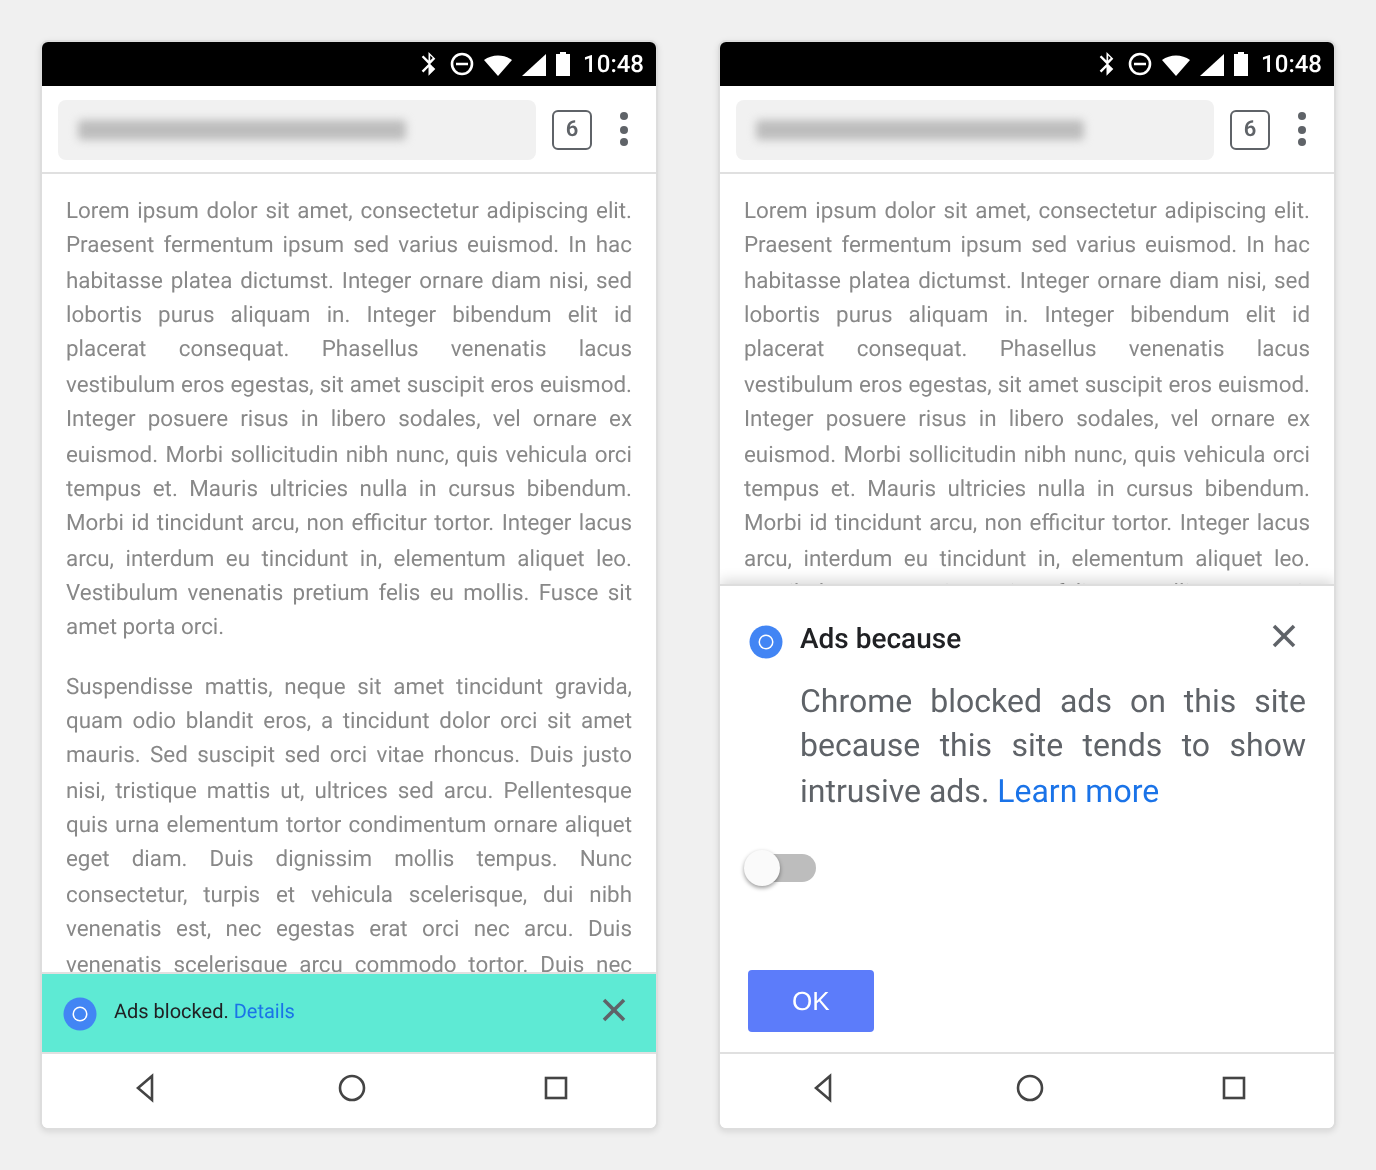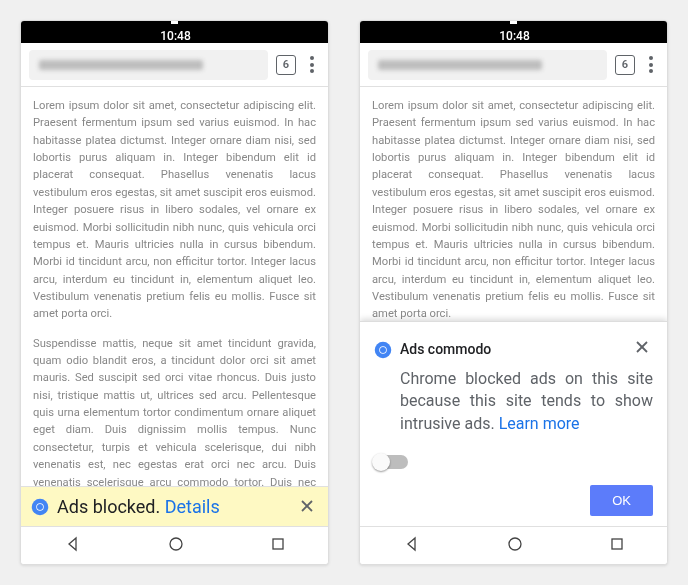--- a/index.html
+++ b/index.html
@@ -26,21 +26,20 @@
   .status-bar {
     height: 22px;
     background: #000;
     color: #fff;
     display: flex;
     align-items: center;
     justify-content: flex-end;
     padding: 0 6px;
     gap: 5px;
     font-size: 12px;
-    flex-direction: column;
   }
   .status-bar .ic { display:inline-flex; align-items:center; }
   .status-bar .time { font-weight:500; margin-left:2px; }
   
   .toolbar {
     height: 44px;
     background: #fff;
     border-bottom: 1px solid #e0e0e0;
     display: flex;
     align-items: center;
@@ -85,26 +84,26 @@
     color: #888;
     font-size: 11.2px;
     line-height: 1.55;
     text-align: justify;
     position: relative;
   }
   .content p { margin-bottom: 12px; }
   
   .infobar-sm {
     border-top: 1px solid #e0e0e0;
-    background: #fef9c3;
+    background: #5eead4;
     height: 40px;
     display:flex;align-items:center;
     padding: 0 10px;
     gap: 8px;
-    font-size: 18px;
+    font-size: 10px;
     color: #202124;
   }
   .infobar-sm .msg { flex:1; }
   .infobar-sm .details { color:#1a73e8; }
   .close-x { color:#5f6368; padding:4px; }
   
   .sheet {
     position: absolute;
     left: 0; right: 0; bottom: 0;
     background: #fff;
@@ -119,21 +118,21 @@
   }
   .sheet-title { color:#202124; font-weight:500; font-size:14px; flex:1; }
   .sheet-desc { font-size:16px; line-height:1.4; margin:0 0 14px 26px; }
   .sheet-desc .learn { color:#1a73e8; }
   .toggle-row {
     display:flex;align-items:center;justify-content:space-between;
     font-size:13px;color:#202124;padding:6px 0 16px 0;
   }
   .switch { width:34px;height:14px;background:#bdbdbd;border-radius:7px;position:relative; }
   .switch::after { content:"";position:absolute;width:18px;height:18px;background:#fafafa;border-radius:50%;top:-2px;left:-2px;box-shadow:0 1px 2px rgba(0,0,0,0.4); }
-  .sheet-actions { display:flex;justify-content:flex-end; }
+  .sheet-actions { display:flex;justify-content:flex-start;margin-top:28px; }
   .ok-btn {
     background:#5c7cfa;color:#fff;border:none;border-radius:2px;
     padding:8px 22px;font-size:13px;font-weight:500;
   }
   
   .navbar {
     height: 38px;
     background:#fff;
     border-top:1px solid #e0e0e0;
     display:flex;align-items:center;justify-content:space-around;
@@ -273,21 +272,21 @@
     <p>Lorem ipsum dolor sit amet, consectetur adipiscing elit. Praesent fermentum ipsum sed varius euismod. In hac habitasse platea dictumst. Integer ornare diam nisi, sed lobortis purus aliquam in. Integer bibendum elit id placerat consequat. Phasellus venenatis lacus vestibulum eros egestas, sit amet suscipit eros euismod. Integer posuere risus in libero sodales, vel ornare ex euismod. Morbi sollicitudin nibh nunc, quis vehicula orci tempus et. Mauris ultricies nulla in cursus bibendum. Morbi id tincidunt arcu, non efficitur tortor. Integer lacus arcu, interdum eu tincidunt in, elementum aliquet leo. Vestibulum venenatis pretium felis eu mollis. Fusce sit amet porta orci.</p>
     <p>Suspendisse mattis, neque sit amet tincidunt gravida, quam odio blandit eros, a tincidunt dolor orci sit amet mauris. Sed suscipit sed orci vitae rhoncus. Duis justo nisi, tristique mattis ut, ultrices sed arcu. Pellentesque quis urna elementum tortor condimentum ornare aliquet eget diam. Duis dignissim mollis tempus. Nunc consectetur, turpis et vehicula scelerisque, dui nibh venenatis est, nec egestas erat orci nec arcu. Duis venenatis scelerisque arcu commodo tortor. Duis nec augue ut massa sed ultricies tincidunt. Pellentesque pulvinar eget purus iaculis sollicitudin. Maecenas iaculis massa eros, quis dignissim odio pellentesque in. Cras ex mauris, varius vitae ipsum quis, varius venenatis nisl. Vestibulum egestas sagittis tincidunt.</p>
 
     <div class="sheet">
       <div class="sheet-head">
         <svg class="chrome-globe" viewBox="0 0 24 24">
             <circle cx="12" cy="12" r="11" fill="#4285f4"></circle>
             <circle cx="12" cy="12" r="5" fill="#fff"></circle>
             <circle cx="12" cy="12" r="4" fill="#4285f4"></circle>
           </svg>
-        <div class="sheet-title">Ads commodo</div>
+        <div class="sheet-title">Ads because</div>
         <div class="close-x">
           <svg width="14" height="14" viewBox="0 0 14 14" stroke="#5f6368" stroke-width="1.8">
               <line x1="2" y1="2" x2="12" y2="12"></line>
               <line x1="12" y1="2" x2="2" y2="12"></line>
             </svg>
         </div>
       </div>
       <div class="sheet-desc">
         <span>Chrome blocked ads on this site because this site tends to show intrusive ads.</span>
         <span class="learn">Learn more</span>

